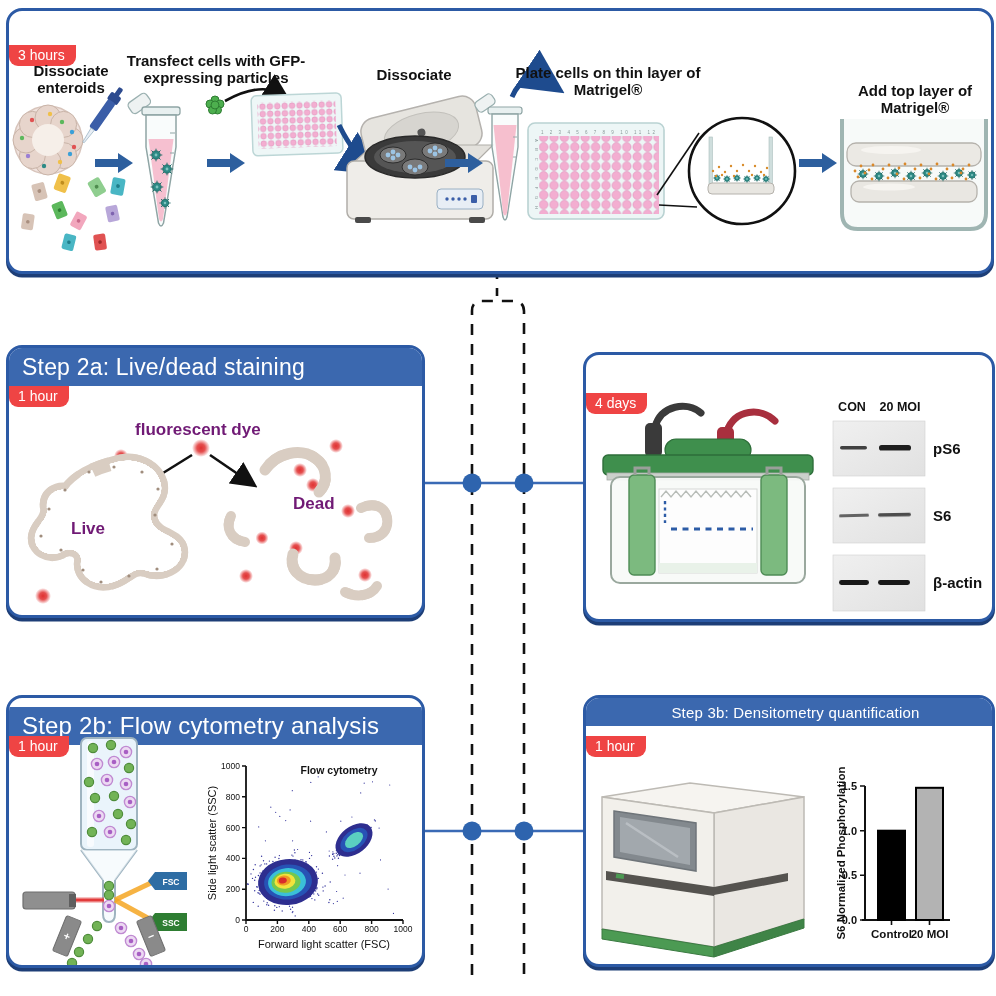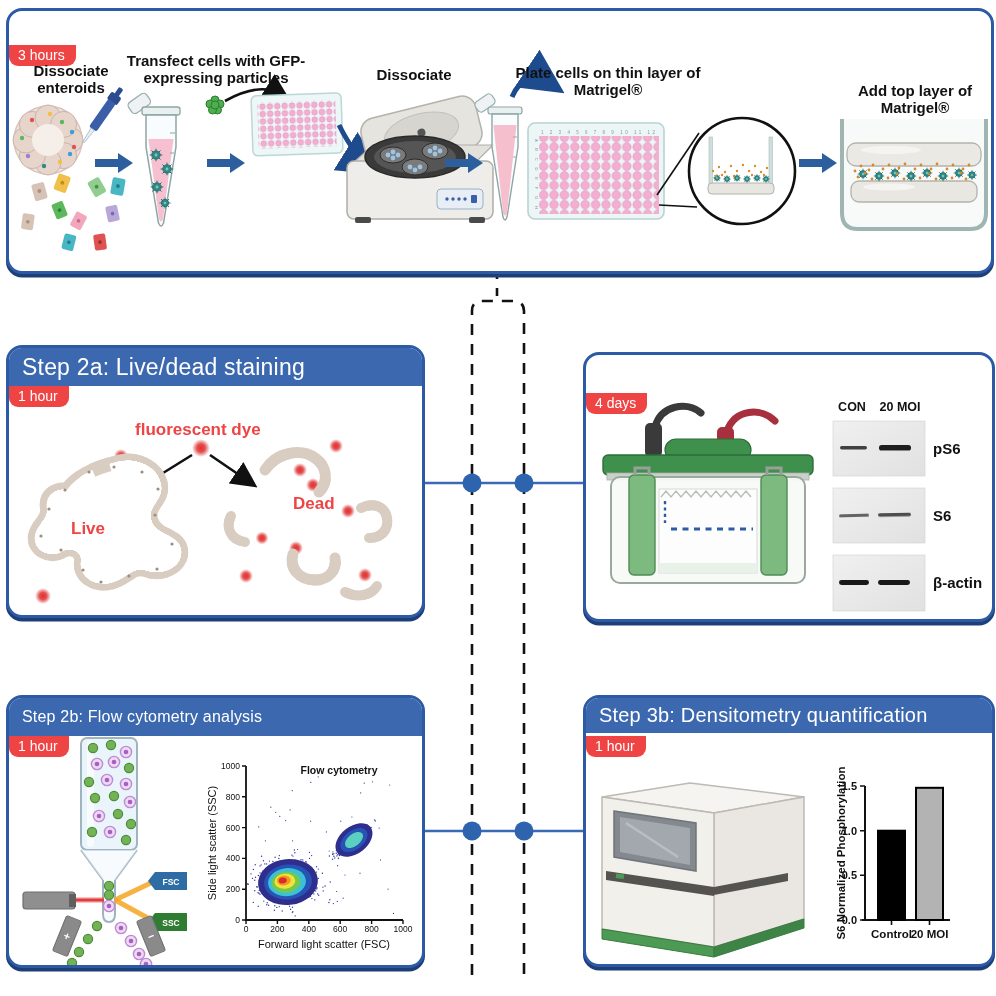--- a/index.html
+++ b/index.html
@@ -6,21 +6,21 @@
   body{font-family:"Liberation Sans",sans-serif;}
   .stage{position:relative;width:996px;height:996px;background:#fff;overflow:hidden;}
   .panel{position:absolute;background:#fff;border:3.5px solid #2c5aa5;border-radius:16px;
          box-shadow:0 3.5px 0 #1d3e77;overflow:hidden;z-index:2;}
   .panel-header{background:#3b68af;color:#fff;display:flex;align-items:center;
                 padding-left:13px;letter-spacing:.2px;}
   .badge{position:absolute;left:0;background:#ef4444;color:#fff;font-size:14px;
          padding:2px 11px 3px 9px;border-radius:0 0 9px 9px;z-index:3;}
   .step-label{position:absolute;font-weight:bold;color:#111;text-align:center;
               font-size:15px;line-height:1.12;z-index:3;}
-  .txt-label{position:absolute;font-weight:bold;color:#ef4444;z-index:3;}
+  .txt-label{position:absolute;font-weight:bold;color:#701a75;z-index:3;}
   svg{display:block;}
   .content-svg{position:absolute;left:0;z-index:2;}
   #connector-overlay{position:absolute;left:0;top:0;z-index:1;pointer-events:none;}
   text{font-family:"Liberation Sans",sans-serif;}
 </style>
 </head>
 <body>
 
 <div class="stage">
 
@@ -491,21 +491,21 @@
 
         <rect x="247" y="162" width="92" height="56" fill="url(#blotbg)" stroke="#d0d0d0" stroke-width="0.6"></rect>
         <rect x="253" y="187" width="30" height="5" rx="2.4" fill="#0f0f0f" opacity="0.95" filter="url(#soft)"></rect>
         <rect x="292" y="187" width="32" height="5" rx="2.4" fill="#0f0f0f" opacity="0.95" filter="url(#soft)"></rect>
         <text x="347" y="195" font-size="15" font-weight="bold" fill="#111">β-actin</text>
       </g>
     </svg>
   </div>
 
   <div class="panel" style="left:6px;top:695px;width:413px;height:267px;">
-    <div class="panel-header" style="height:38px;font-size:16px;">
+    <div class="panel-header" style="height:38px;font-size:24px;margin-top:9px;">
       <span>Step 2b: Flow cytometry analysis</span>
     </div>
     <div class="badge" style="top:38px;">1 hour</div>
 
     <svg class="content-svg" style="top:38px;" width="413" height="229" viewBox="0 0 413 229">
       <defs>
         <clipPath id="plotclip">
             <rect x="237" y="30" width="157" height="154"></rect>
           </clipPath>
         <g id="gcell">
@@ -1352,21 +1352,21 @@
             <ellipse cx="345" cy="104" rx="21" ry="13.5" fill="#2e2e8f"></ellipse>
             <ellipse cx="345" cy="104" rx="15.5" ry="9.5" fill="#2753b5"></ellipse>
             <ellipse cx="345" cy="104" rx="10.5" ry="6" fill="#5bd0c0"></ellipse>
           </g>
         </g>
       </g>
     </svg>
   </div>
 
   <div class="panel" style="left:583px;top:695px;width:406px;height:266px;">
-    <div class="panel-header" style="height:35px;font-size:20px;">
+    <div class="panel-header" style="height:28px;font-size:15px;justify-content:center;">
       <span>Step 3b: Densitometry quantification</span>
     </div>
     <div class="badge" style="top:38px;">1 hour</div>
 
     <svg class="content-svg" style="top:38px;" width="406" height="228" viewBox="0 0 406 228">
 
       <g transform="translate(12,37)">
         <polygon points="4,24 92,10 206,24 116,40" fill="#f6f4f0" stroke="#bdbab4" stroke-width="1.5"></polygon>
         <polygon points="116,40 206,24 206,146 116,174" fill="#eae7e2" stroke="#bdbab4" stroke-width="1.5"></polygon>
         <polygon points="4,24 116,40 116,174 4,156" fill="#f2f0eb" stroke="#bdbab4" stroke-width="1.5"></polygon>

